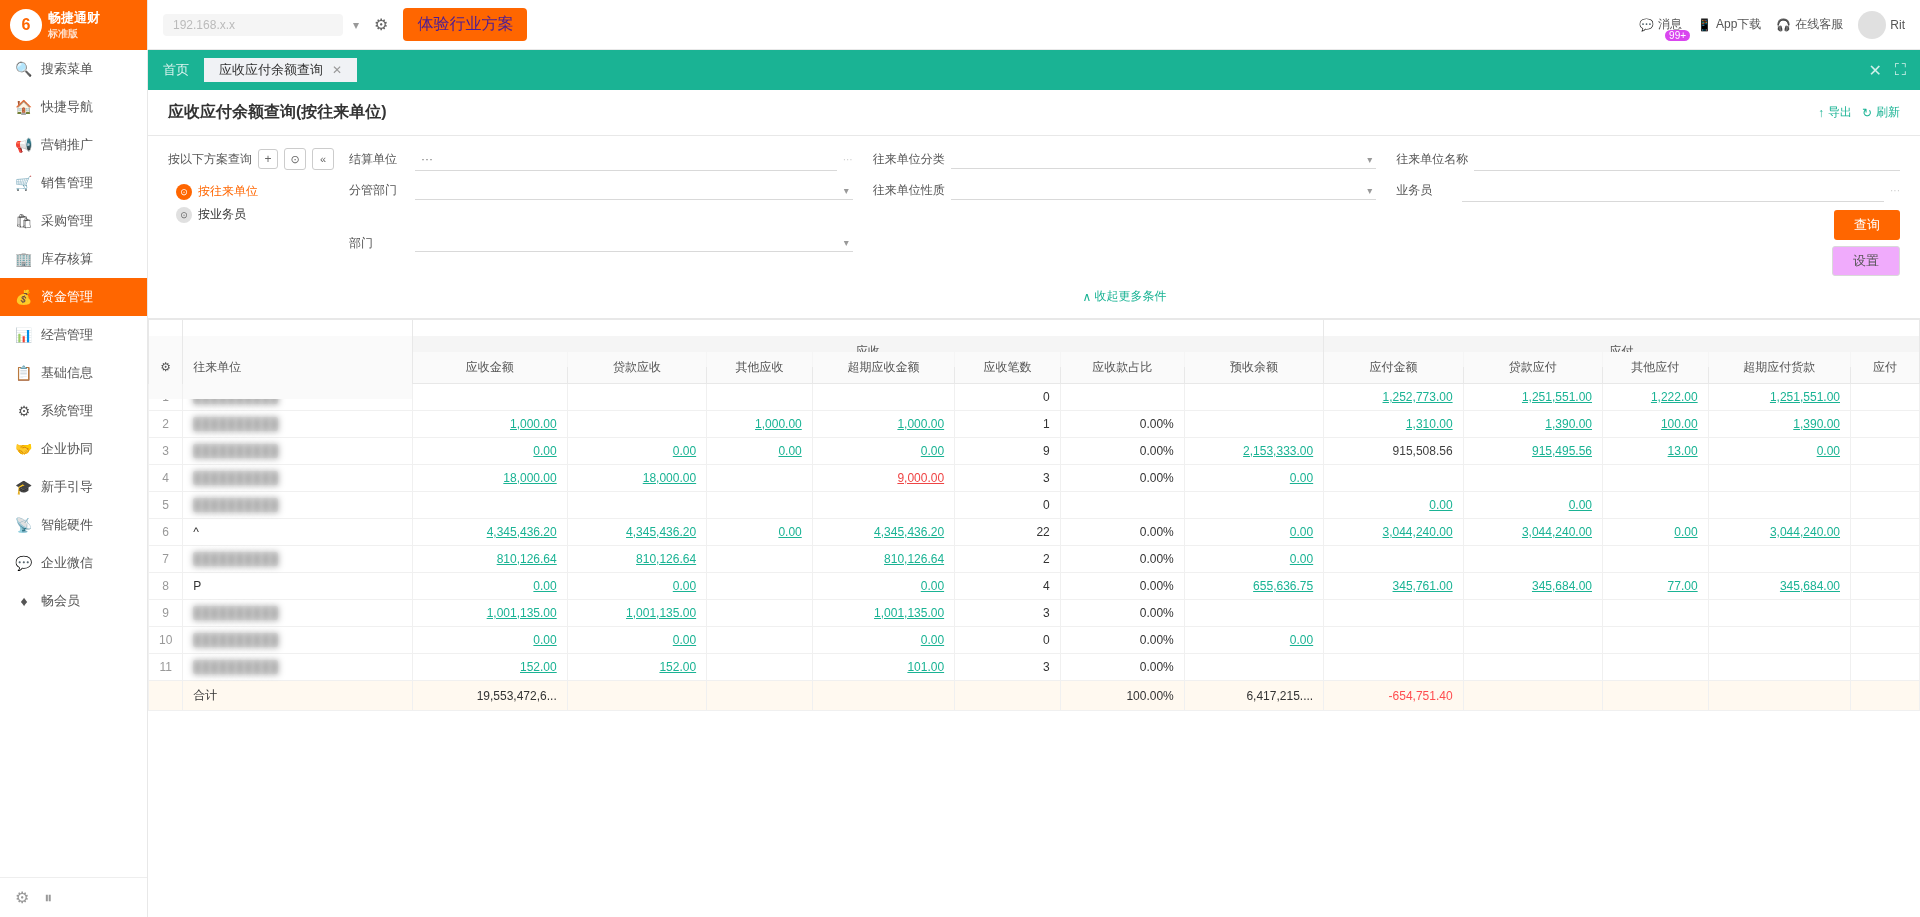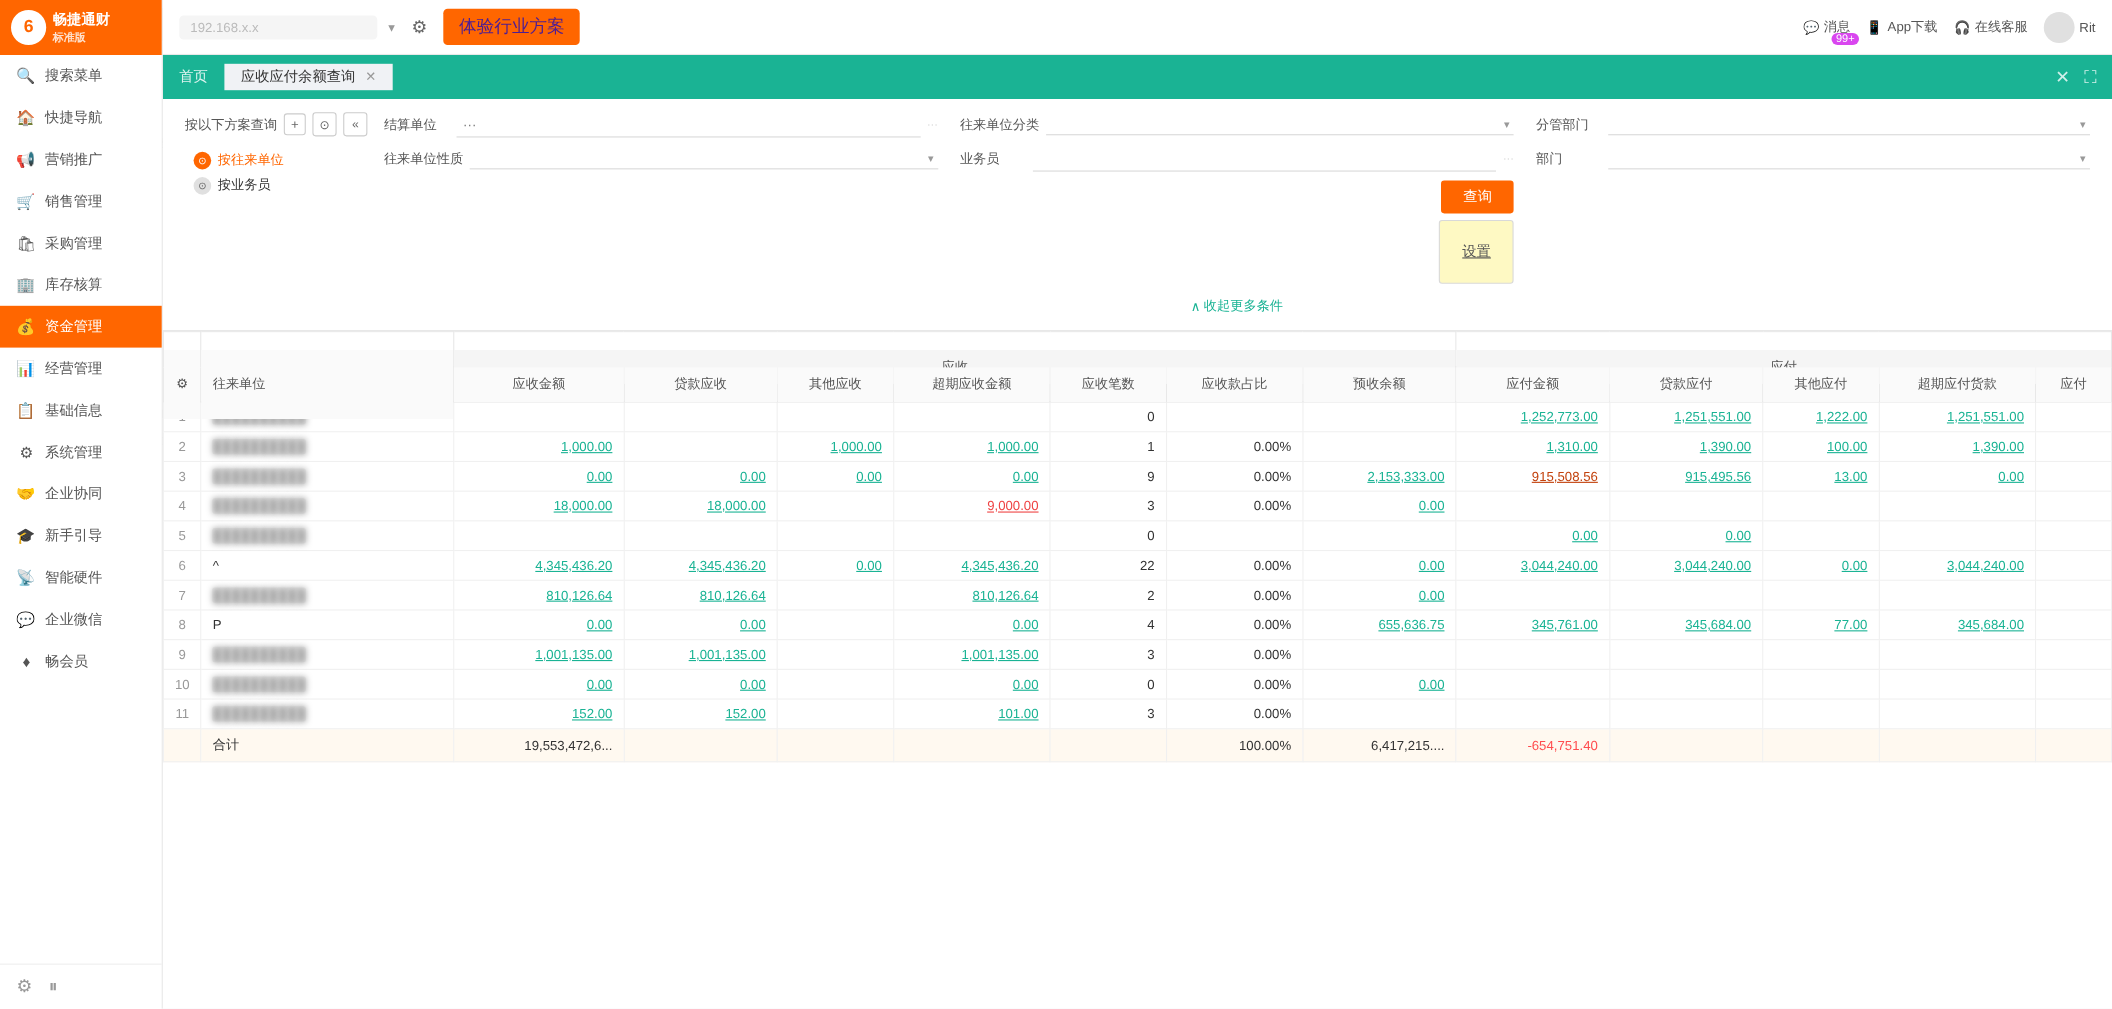--- a/index.html
+++ b/index.html
@@ -57,21 +57,21 @@
     .filter-rows { display: grid; grid-template-columns: repeat(3, 1fr); gap: 8px 20px; margin-bottom: 8px; }
     .filter-field { display: flex; align-items: center; gap: 6px; }
     .filter-field-label { font-size: 12px; color: #555; white-space: nowrap; min-width: 60px; }
     .filter-input { flex: 1; border: none; border-bottom: 1px solid #d9d9d9; padding: 4px 6px; font-size: 12px; color: #333; outline: none; background: transparent; }
     .filter-input-dots { color: #ccc; font-size: 10px; }
     .filter-select { flex: 1; display: flex; align-items: center; border-bottom: 1px solid #d9d9d9; padding: 3px 4px; gap: 3px; cursor: pointer; }
     .filter-select-text { flex: 1; font-size: 12px; color: #ccc; }
     .filter-chevron { font-size: 10px; color: #999; }
     .filter-collapse { display: flex; align-items: center; justify-content: center; padding: 4px; cursor: pointer; color: #1ab394; font-size: 12px; gap: 3px; margin-bottom: 4px; }
     .btn-query { background: #ff6600; color: white; border: none; border-radius: 3px; padding: 6px 20px; font-size: 13px; cursor: pointer; }
-    .btn-setting { background: #fef9c3; color: #555; border: 1px solid #d9d9d9; border-radius: 3px; padding: 19px 20px; font-size: 13px; cursor: pointer; text-decoration: underline; }
+    .btn-setting { background: #f0abfc; color: #555; border: 1px solid #d9d9d9; border-radius: 3px; padding: 5px 20px; font-size: 13px; cursor: pointer; }
     .schema-item { display: flex; align-items: center; gap: 6px; cursor: pointer; padding: 3px 8px; border-radius: 3px; font-size: 12px; }
     .schema-item.active { color: #ff6600; }
     .schema-item .schema-icon { width: 16px; height: 16px; border-radius: 50%; display: flex; align-items: center; justify-content: center; font-size: 9px; }
     .schema-item.active .schema-icon { background: #ff6600; color: white; }
     .schema-item:not(.active) .schema-icon { background: #e0e0e0; color: #666; }
 
     
     .table-container { flex: 1; overflow: auto; background: white; margin: 0; }
     .data-table { width: 100%; border-collapse: collapse; font-size: 12px; }
     .data-table th { background: #fafafa; border: 1px solid #e8e8e8; padding: 7px 10px; font-weight: normal; color: #555; text-align: center; white-space: nowrap; position: sticky; top: 16px; z-index: 5; }
@@ -204,20 +204,33 @@
   </div>
   <div class="tabbar-actions">
     <button class="tabbar-action-btn">✕</button>
     <button class="tabbar-action-btn">⛶</button>
   </div>
 </div>
 
 <div class="main-content">
   <div class="page">
 
+    <div class="page-header">
+      <span class="page-title">应收应付余额查询(按往来单位)</span>
+      <div class="page-header-actions">
+        <div class="page-action-btn">
+          <span>↑</span>
+          <span>导出</span>
+        </div>
+        <div class="page-action-btn">
+          <span>↻</span>
+          <span>刷新</span>
+        </div>
+      </div>
+    </div>
 
     <div class="filter-area">
       <div style="display:flex;gap:15px;">
 
         <div style="display:flex;flex-direction:column;min-width:130px;">
           <div style="display:flex;align-items:center;gap:6px;margin-bottom:10px;">
             <span class="filter-label">按以下方案查询</span>
             <div class="filter-add-btn">+</div>
             <div class="filter-icon-btn">⊙</div>
             <div class="filter-icon-btn">«</div>
@@ -239,20 +252,24 @@
               <span class="filter-field-label">结算单位</span>
               <input class="filter-input" placeholder="···" style="">
               <span class="filter-input-dots">···</span>
             </div>
             <div class="filter-field">
               <span class="filter-field-label">往来单位分类</span>
               <div class="filter-select">
                 <span class="filter-select-text"></span>
                 <span class="filter-chevron">▾</span>
               </div>
+            </div>
+            <div class="filter-field">
+              <span class="filter-field-label">往来单位名称</span>
+              <input class="filter-input" style="">
             </div>
 
             <div class="filter-field">
               <span class="filter-field-label">分管部门</span>
               <div class="filter-select">
                 <span class="filter-select-text"></span>
                 <span class="filter-chevron">▾</span>
               </div>
             </div>
             <div class="filter-field">
@@ -351,21 +368,21 @@
             <tr>
               <td class="row-num text-center">3</td>
               <td class="text-left"><span class="blurred">██████████</span></td>
               <td style="color: rgb(26, 179, 148); text-decoration: underline; cursor: pointer;">0.00</td>
               <td style="color: rgb(26, 179, 148); text-decoration: underline; cursor: pointer;">0.00</td>
               <td style="color: rgb(26, 179, 148); text-decoration: underline; cursor: pointer;">0.00</td>
               <td style="color: rgb(26, 179, 148); text-decoration: underline; cursor: pointer;">0.00</td>
               <td>9</td>
               <td>0.00%</td>
               <td style="color: rgb(26, 179, 148); text-decoration: underline; cursor: pointer;">2,153,333.00</td>
-              <td style="color: #c2410c; text-decoration: underline; cursor: pointer;">915,508.56</td>
+              <td style="color: #404040; cursor: pointer;">915,508.56</td>
               <td style="color: rgb(26, 179, 148); text-decoration: underline; cursor: pointer;">915,495.56</td>
               <td style="color: rgb(26, 179, 148); text-decoration: underline; cursor: pointer;">13.00</td>
               <td style="color: rgb(26, 179, 148); text-decoration: underline; cursor: pointer;">0.00</td>
               <td></td>
             </tr>
             <tr>
               <td class="row-num text-center">4</td>
               <td class="text-left"><span class="blurred">██████████</span></td>
               <td style="color: rgb(26, 179, 148); text-decoration: underline; cursor: pointer;">18,000.00</td>
               <td style="color: rgb(26, 179, 148); text-decoration: underline; cursor: pointer;">18,000.00</td>

